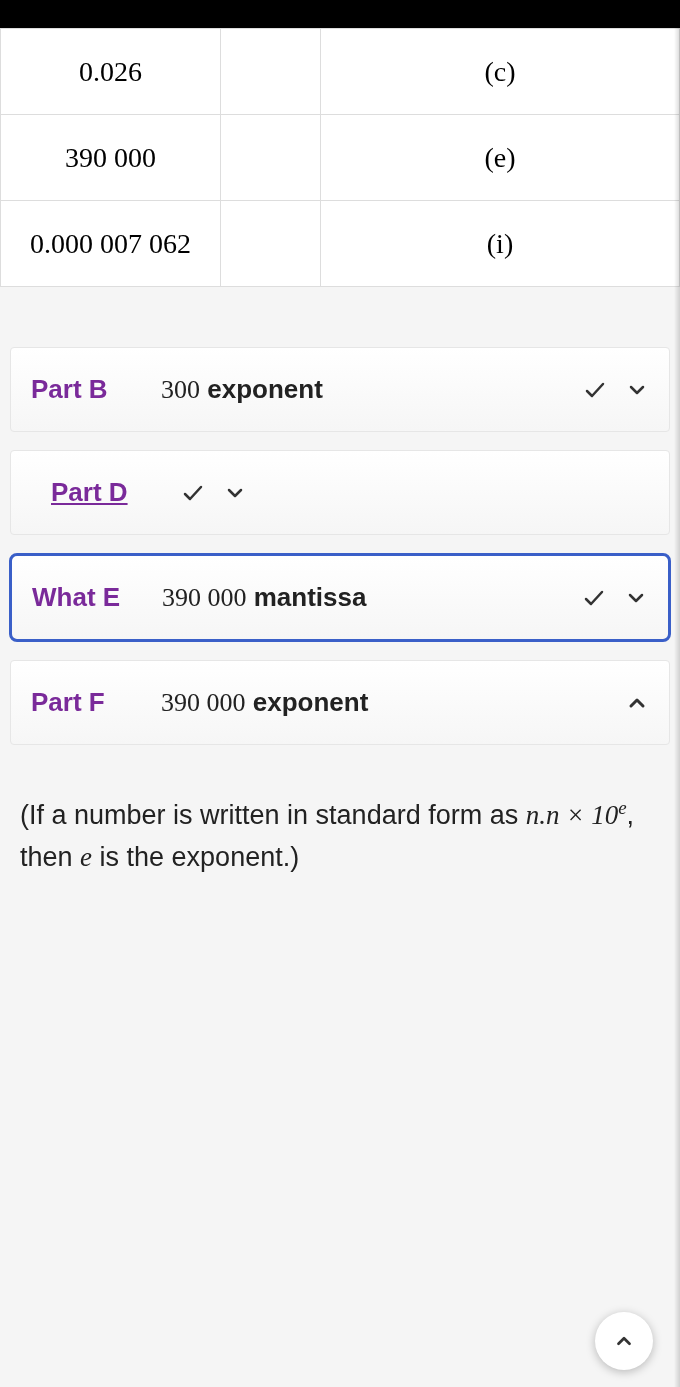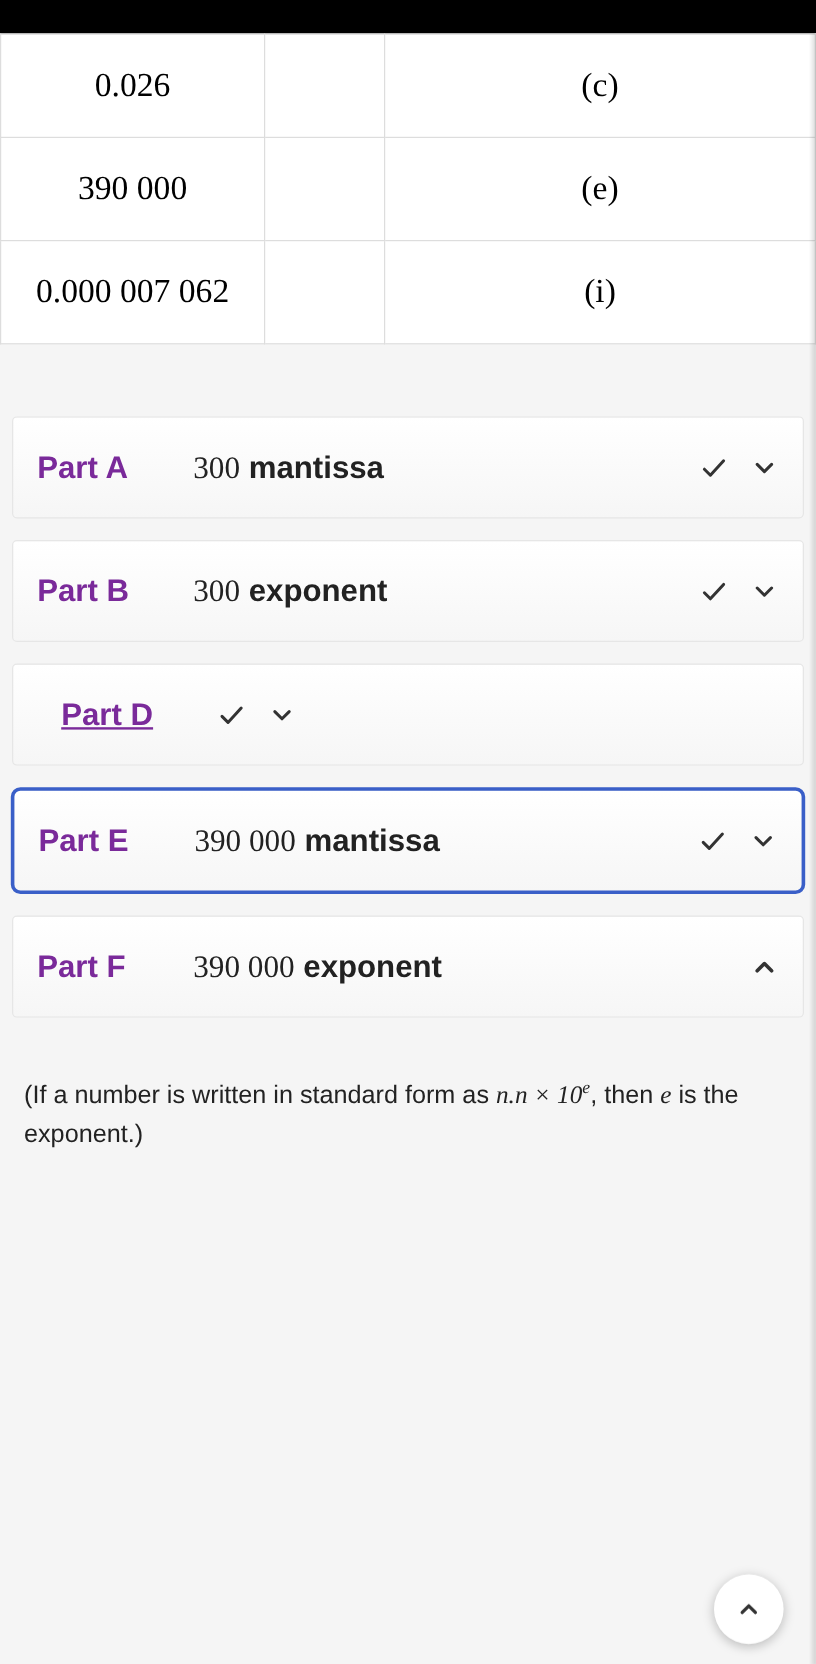--- a/index.html
+++ b/index.html
@@ -41,21 +41,21 @@
     color: #222;
     flex: 1;
   }
   .part-desc .serifnum { font-family: Georgia, 'Times New Roman', serif; }
   .part-desc .bold { font-weight: bold; }
   .part-desc.under { text-decoration: underline; }
   .iconbox { display: flex; gap: 18px; align-items: center; flex-shrink: 0; }
   .iconbox svg { width: 24px; height: 24px; }
   .question { padding: 28px 20px 0 20px; font-size: 27px; color: #222; line-height: 1.55; }
   .question .serifnum { font-family: Georgia, 'Times New Roman', serif; }
-  .hint { padding: 30px 20px 12px 20px; font-size: 21px; color: #222; line-height: 1.55; }
+  .hint { padding: 30px 20px 12px 20px; font-size: 27px; color: #222; line-height: 1.55; }
   .hint .it { font-style: italic; font-family: Georgia, 'Times New Roman', serif; }
   .hint sup { font-style: italic; font-family: Georgia, 'Times New Roman', serif; font-size: 0.7em; }
   .fab { 
     position: fixed; 
     left: 595px;
     top: 1312px;
     width: 58px; height: 58px; 
     background: #fff; 
     border-radius: 50%; 
     box-shadow: 0 2px 10px rgba(0,0,0,0.25);
@@ -88,32 +88,20 @@
         <td class="mid"></td>
         <td class="lbl">(i)</td>
       </tr>
     </tbody>
   </table>
 
   <div class="spacer"></div>
 
   <div class="parts">
 
-    <div class="part-row">
-      <span class="part-label">Part A</span>
-      <span class="part-desc"><span class="serifnum">300</span> <span class="bold">mantissa</span></span>
-      <span class="iconbox">
-        <svg viewBox="0 0 24 24" fill="none" stroke="#333" stroke-width="2.5" stroke-linecap="round" stroke-linejoin="round">
-            <polyline points="4 13 9 18 20 6"></polyline>
-          </svg>
-        <svg viewBox="0 0 24 24" fill="none" stroke="#333" stroke-width="2.5" stroke-linecap="round" stroke-linejoin="round">
-            <polyline points="6 9 12 15 18 9"></polyline>
-          </svg>
-      </span>
-    </div>
 
     <div class="part-row">
       <span class="part-label">Part B</span>
       <span class="part-desc"><span class="serifnum">300</span> <span class="bold">exponent</span></span>
       <span class="iconbox">
         <svg viewBox="0 0 24 24" fill="none" stroke="#333" stroke-width="2.5" stroke-linecap="round" stroke-linejoin="round">
             <polyline points="4 13 9 18 20 6"></polyline>
           </svg>
         <svg viewBox="0 0 24 24" fill="none" stroke="#333" stroke-width="2.5" stroke-linecap="round" stroke-linejoin="round">
             <polyline points="6 9 12 15 18 9"></polyline>
@@ -128,21 +116,21 @@
         <svg viewBox="0 0 24 24" fill="none" stroke="#333" stroke-width="2.5" stroke-linecap="round" stroke-linejoin="round">
             <polyline points="4 13 9 18 20 6"></polyline>
           </svg>
         <svg viewBox="0 0 24 24" fill="none" stroke="#333" stroke-width="2.5" stroke-linecap="round" stroke-linejoin="round">
             <polyline points="6 9 12 15 18 9"></polyline>
           </svg>
       </span>
     </div>
 
     <div class="part-row selected">
-      <span class="part-label">Part E</span>
+      <span class="part-label">What E</span>
       <span class="part-desc"><span class="serifnum">390 000</span> <span class="bold">mantissa</span></span>
       <span class="iconbox">
         <svg viewBox="0 0 24 24" fill="none" stroke="#333" stroke-width="2.5" stroke-linecap="round" stroke-linejoin="round">
             <polyline points="4 13 9 18 20 6"></polyline>
           </svg>
         <svg viewBox="0 0 24 24" fill="none" stroke="#333" stroke-width="2.5" stroke-linecap="round" stroke-linejoin="round">
             <polyline points="6 9 12 15 18 9"></polyline>
           </svg>
       </span>
     </div>

